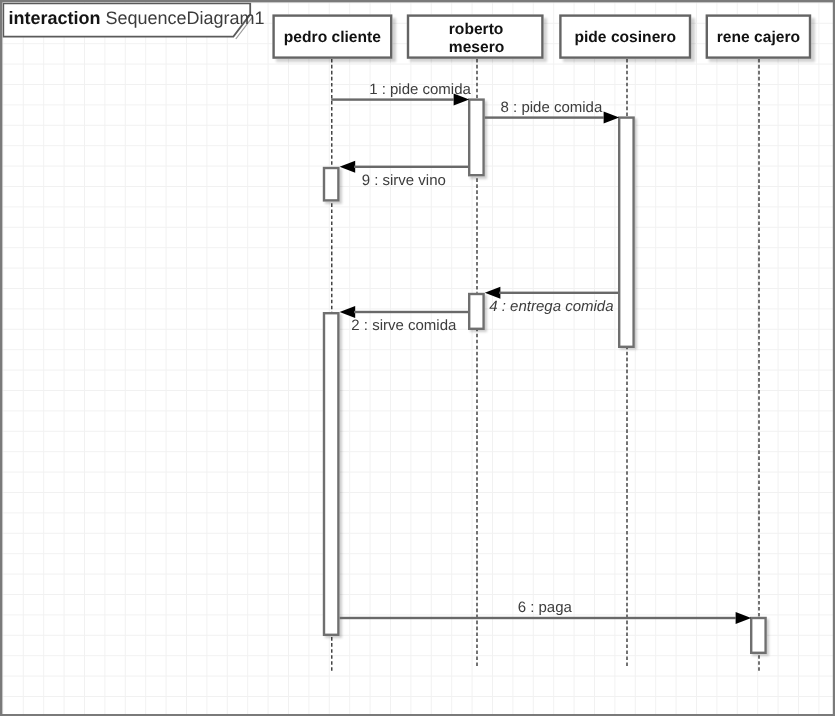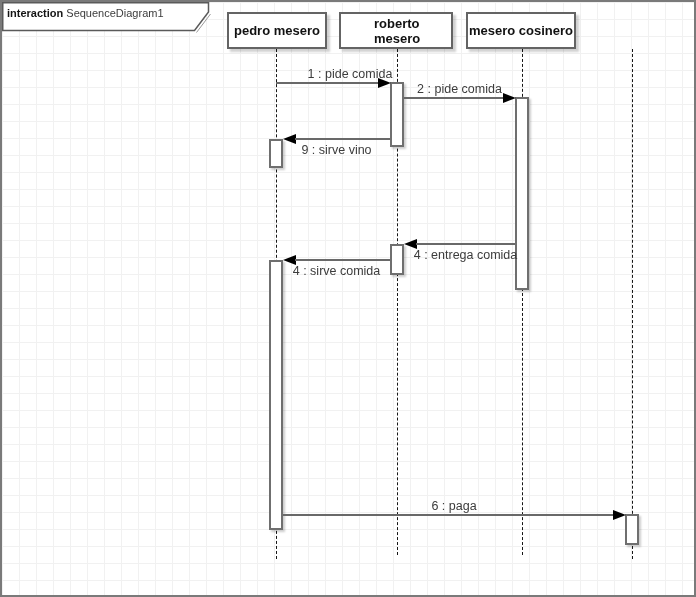--- a/index.html
+++ b/index.html
@@ -9,21 +9,21 @@
     background-image:
       linear-gradient(to right,#f1f1f1 1px,transparent 1px),
       linear-gradient(to bottom,#f1f1f1 1px,transparent 1px);
     background-size:17px 17px;
     border:2px solid #7a7a7a;
     overflow:hidden;
   }
   .frame-label{position:absolute;left:0;top:0;width:212px;height:32px;z-index:6;}
   .frame-label svg{position:absolute;left:0;top:0;}
   .frame-text{
-    position:absolute;left:5px;top:5px;font-size:11px;color:#3c3c3c;white-space:nowrap;
+    position:absolute;left:5px;top:5px;font-size:15px;color:#3c3c3c;white-space:nowrap;
   }
   .frame-text .kw{font-weight:bold;color:#141414;}
   .hdr{
     position:absolute;top:10px;height:37px;box-sizing:border-box;
     background:#ffffff;border:2px solid #646464;
     box-shadow:3px 3px 2px rgba(0,0,0,0.18);
     display:flex;align-items:center;justify-content:center;
     font-size:13px;font-weight:bold;color:#111111;z-index:5;
   }
   .life{position:absolute;top:47px;width:0;border-left:1px dashed #161616;z-index:1;}
@@ -56,64 +56,67 @@
       <span>SequenceDiagram1</span>
     </div>
   </div>
 
   <div class="life" style="left:274px;height:510px;"></div>
   <div class="life" style="left:395px;height:506px;"></div>
   <div class="life" style="left:520px;height:506px;"></div>
   <div class="life" style="left:630px;height:510px;"></div>
 
   <div class="hdr" style="left:225px;width:100px;">
-    <span>pedro mesero</span>
+    <span>pedro cliente</span>
   </div>
   <div class="hdr" style="left:337px;width:114px;padding-left:33px;">
     <span>roberto mesero</span>
   </div>
   <div class="hdr" style="left:464px;width:110px;">
-    <span>mesero cosinero</span>
+    <span>pide cosinero</span>
+  </div>
+  <div class="hdr" style="left:586px;width:88px;">
+    <span>rene cajero</span>
   </div>
 
   <div class="act" style="left:388px;top:80px;height:65px;"></div>
   <div class="act" style="left:513px;top:95px;height:193px;"></div>
   <div class="act" style="left:267px;top:137px;height:29px;"></div>
   <div class="act" style="left:388px;top:242px;height:31px;"></div>
   <div class="act" style="left:267px;top:258px;height:270px;"></div>
   <div class="act" style="left:623px;top:512px;height:31px;"></div>
 
   <div class="msg">
     <div class="msg-line" style="left:274px;top:80px;width:102px;"></div>
     <div class="arr arr-r" style="left:376px;top:76px;"></div>
     <div class="msg-label" style="left:293px;top:65px;width:110px;">1 : pide comida</div>
   </div>
 
   <div class="msg">
     <div class="msg-line" style="left:402px;top:95px;width:99px;"></div>
     <div class="arr arr-r" style="left:501px;top:91px;"></div>
-    <div class="msg-label" style="left:402px;top:80px;width:111px;">2 : pide comida</div>
+    <div class="msg-label" style="left:402px;top:80px;width:111px;">8 : pide comida</div>
   </div>
 
   <div class="msg">
     <div class="arr arr-l" style="left:281px;top:132px;"></div>
     <div class="msg-line" style="left:293px;top:136px;width:95px;"></div>
     <div class="msg-label" style="left:283px;top:141px;width:103px;">9 : sirve vino</div>
   </div>
 
   <div class="msg">
     <div class="arr arr-l" style="left:402px;top:237px;"></div>
     <div class="msg-line" style="left:414px;top:241px;width:99px;"></div>
-    <div class="msg-label" style="left:402px;top:246px;width:123px;">4 : entrega comida</div>
+    <div class="msg-label" style="left:402px;top:246px;width:111px;font-style:italic;">4 : entrega comida</div>
   </div>
 
   <div class="msg">
     <div class="arr arr-l" style="left:281px;top:253px;"></div>
     <div class="msg-line" style="left:293px;top:257px;width:95px;"></div>
-    <div class="msg-label" style="left:283px;top:262px;width:103px;">4 : sirve comida</div>
+    <div class="msg-label" style="left:283px;top:262px;width:103px;">2 : sirve comida</div>
   </div>
 
   <div class="msg">
     <div class="msg-line" style="left:281px;top:512px;width:330px;"></div>
     <div class="arr arr-r" style="left:611px;top:508px;"></div>
     <div class="msg-label" style="left:281px;top:497px;width:342px;">6 : paga</div>
   </div>
 
 </div>
 

